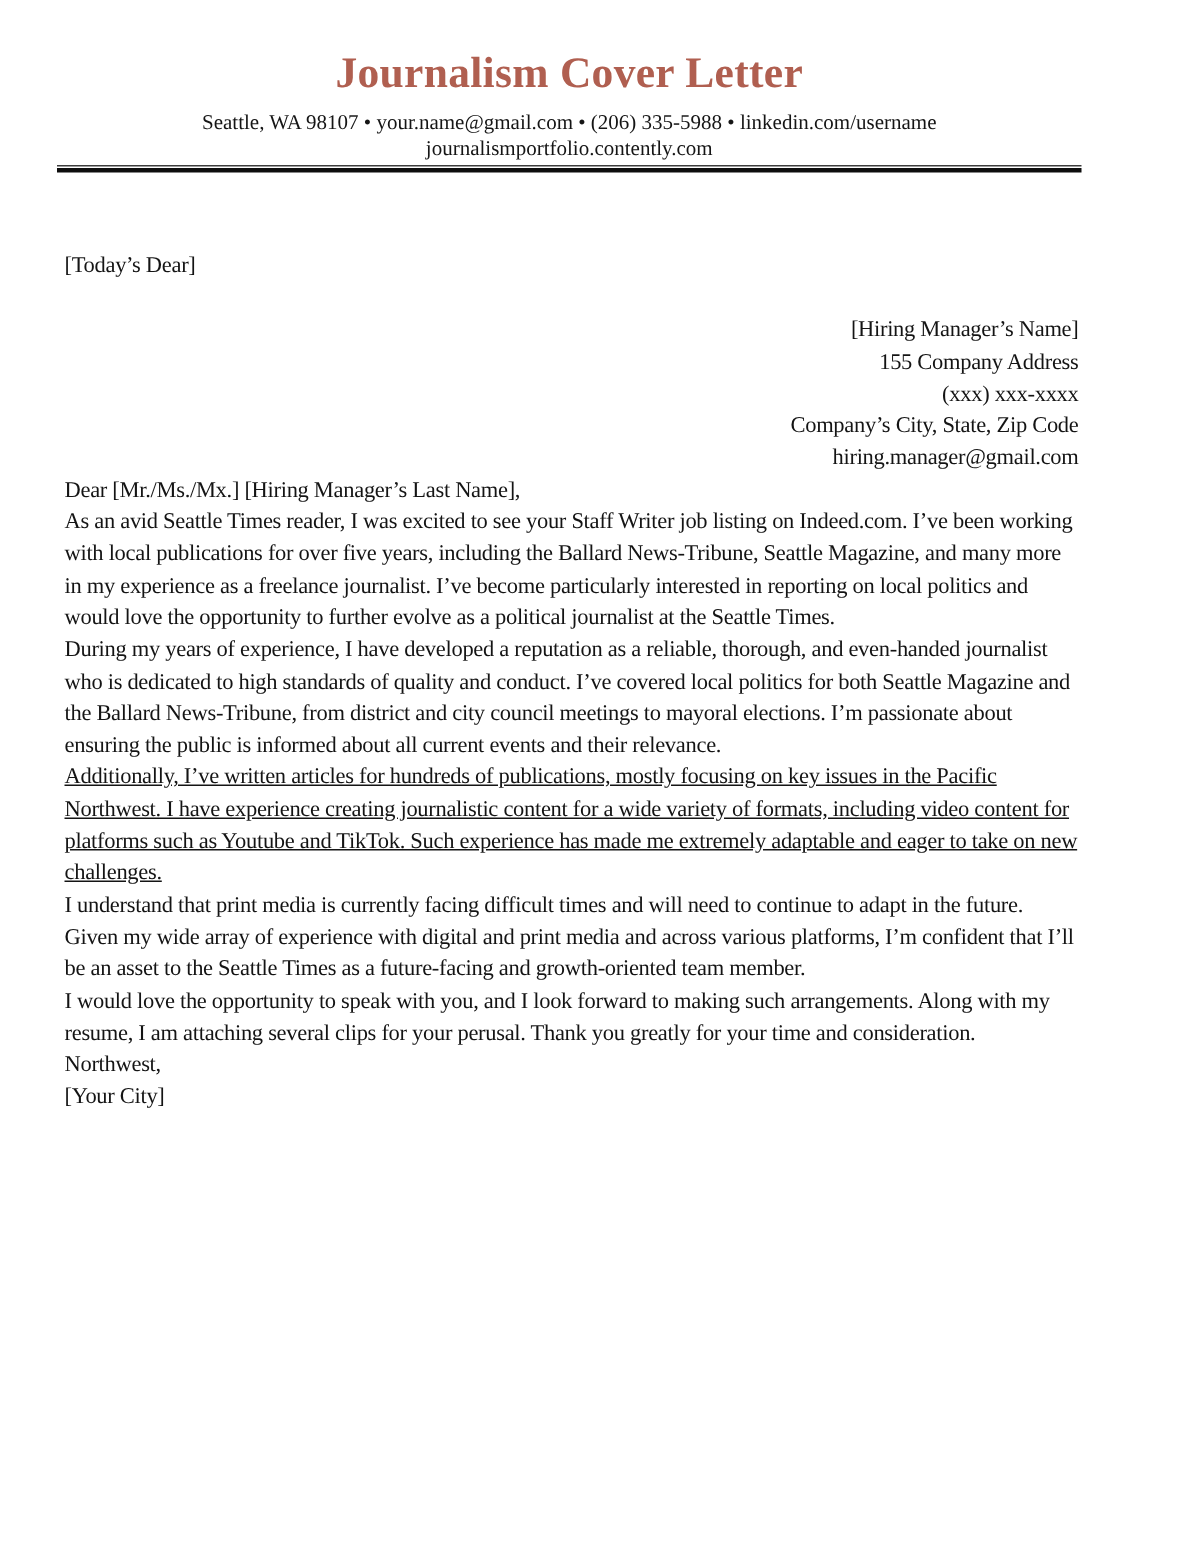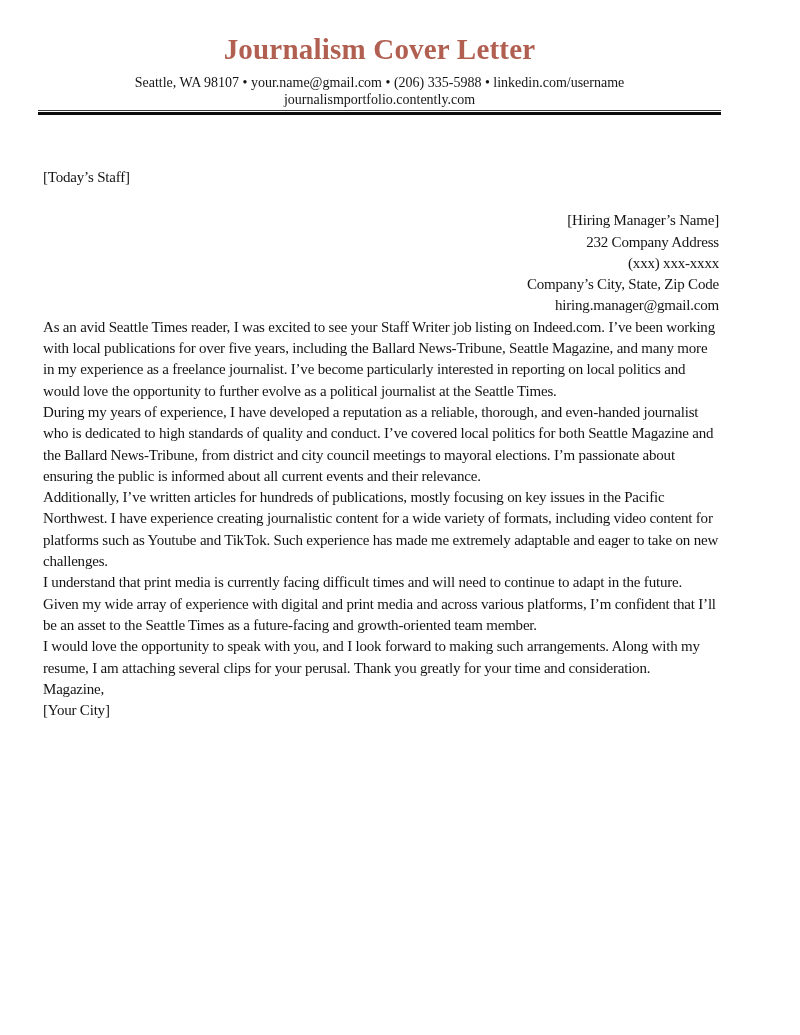--- a/index.html
+++ b/index.html
@@ -47,21 +47,21 @@
     line-height: 21.3px;
     letter-spacing: -0.2px;
     color: #141414;
   }
   .body-text p { margin: 0; }
   .date        { margin-top: 0; }
   .recipient   { margin-top: 22px; text-align: right; }
   .salutation  { margin-top: 23px; }
   .para-1      { margin-top: 20px; font-family: Liberation Serif, serif; }
   .para-2      { margin-top: 28px; font-family: Liberation Serif, serif; }
-  .para-3      { margin-top: 23px; }
+  .para-3      { margin-top: 23px; text-decoration: underline; }
   .para-4      { margin-top: 20px; }
   .para-5      { margin-top: 25px; }
   .closing     { margin-top: 63px; }
   .signature   { margin-top: 27px; }
 </style>
 </head>
 <body>
 
 <div class="page">
 
@@ -70,36 +70,37 @@
     <div class="contact">
       <div class="line">Seattle, WA 98107 •  your.name@gmail.com •  (206) 335-5988 • linkedin.com/username</div>
       <div class="line">journalismportfolio.contently.com</div>
     </div>
   </div>
 
   <div class="rule"></div>
 
   <div class="body-text">
 
-    <p class="date">[Today’s Staff]</p>
+    <p class="date">[Today’s Dear]</p>
 
     <div class="recipient">
       <p>[Hiring Manager’s Name]</p>
-      <p>232 Company Address</p>
+      <p>155 Company Address</p>
       <p>(xxx) xxx-xxxx</p>
       <p>Company’s City, State, Zip Code</p>
       <p>hiring.manager@gmail.com</p>
     </div>
 
+    <p class="salutation">Dear [Mr./Ms./Mx.] [Hiring Manager’s Last Name],</p>
 
     <p class="para-1">As an avid Seattle Times reader, I was excited to see your Staff Writer job listing on Indeed.com. I’ve been working with local publications for over five years, including the Ballard News-Tribune, Seattle Magazine, and many more in my experience as a freelance journalist. I’ve become particularly interested in reporting on local politics and would love the opportunity to further evolve as a political journalist at the Seattle Times.</p>
     <p class="para-2">During my years of experience, I have developed a reputation as a reliable, thorough, and even-handed journalist who is dedicated to high standards of quality and conduct. I’ve covered local politics for both Seattle Magazine and the Ballard News-Tribune, from district and city council meetings to mayoral elections. I’m passionate about ensuring the public is informed about all current events and their relevance.</p>
     <p class="para-3">Additionally, I’ve written articles for hundreds of publications, mostly focusing on key issues in the Pacific Northwest. I have experience creating journalistic content for a wide variety of formats, including video content for platforms such as Youtube and TikTok. Such experience has made me extremely adaptable and eager to take on new challenges.</p>
     <p class="para-4">I understand that print media is currently facing difficult times and will need to continue to adapt in the future. Given my wide array of experience with digital and print media and across various platforms, I’m confident that I’ll be an asset to the Seattle Times as a future-facing and growth-oriented team member.</p>
     <p class="para-5">I would love the opportunity to speak with you, and I look forward to making such arrangements. Along with my resume, I am attaching several clips for your perusal. Thank you greatly for your time and consideration.</p>
 
-    <p class="closing">Magazine,</p>
+    <p class="closing">Northwest,</p>
 
     <p class="signature">[Your City]</p>
 
   </div>
 
 </div>
 
 </body></html>

